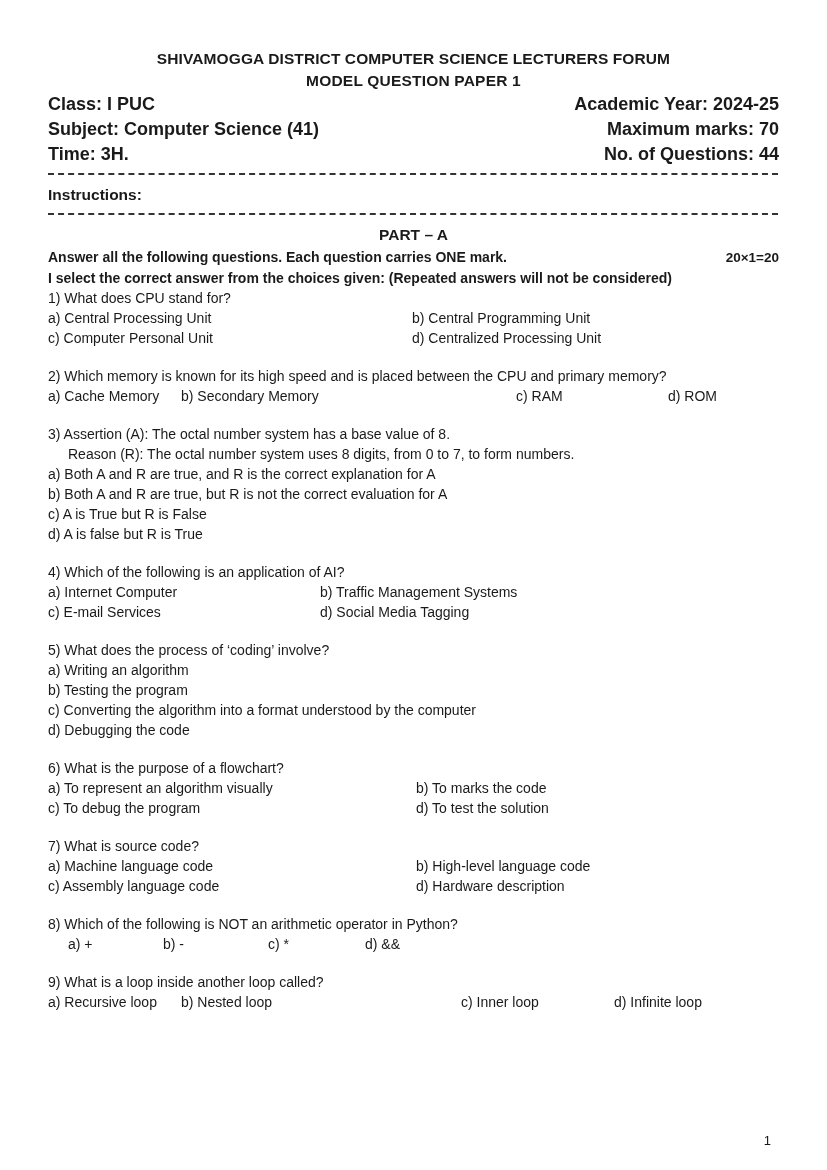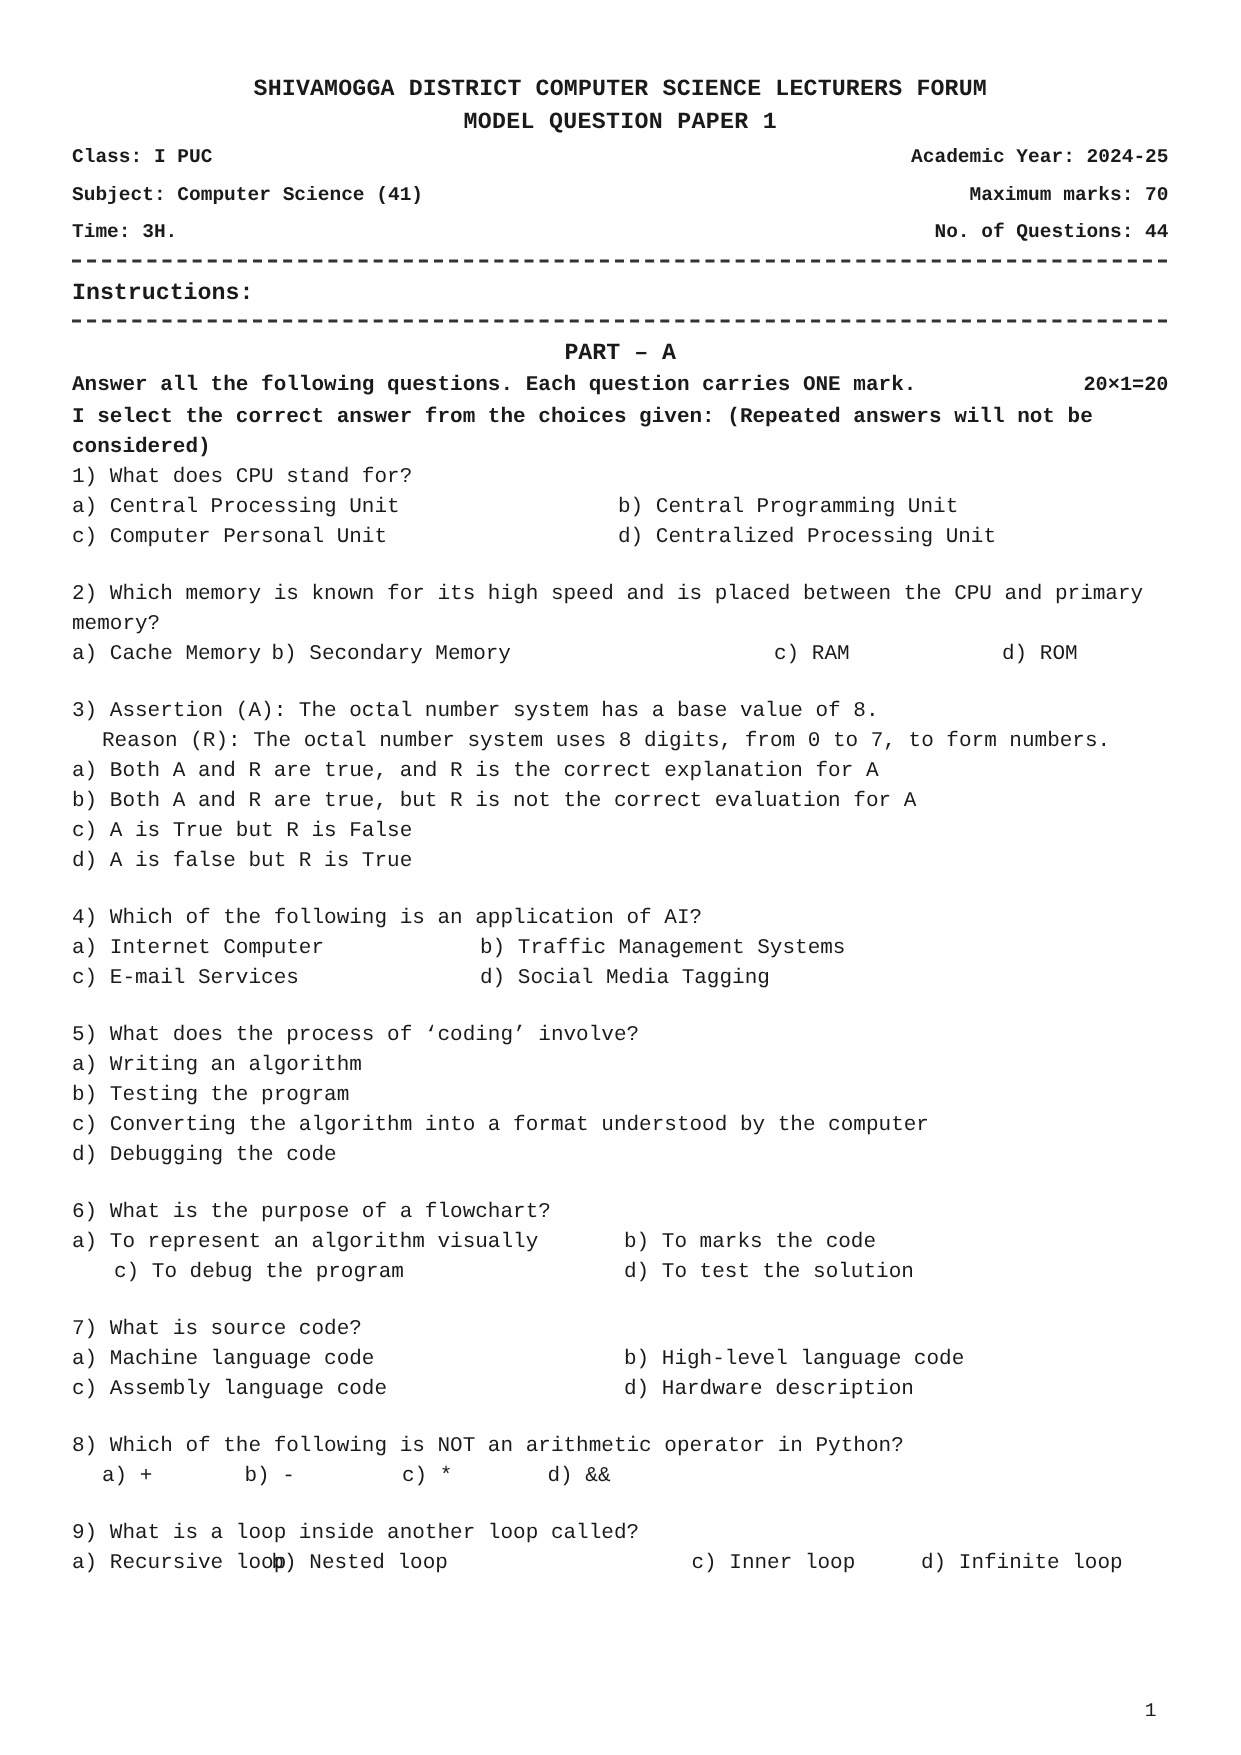--- a/index.html
+++ b/index.html
@@ -14,21 +14,20 @@
     color: #1a1a1a;
     position: relative;
     overflow: hidden;
   }
   .page {
     position: relative;
     width: 819px;
     height: 1170px;
     padding: 0;
     box-sizing: border-box;
-    font-family: Liberation Mono, monospace;
   }
   .content {
     position: absolute;
     left: 48px;
     top: 48px;
     width: 731px;
   }
 
   
   .org-title, .paper-title {
@@ -38,21 +37,21 @@
     line-height: 22px;
     letter-spacing: 0.1px;
   }
   .paper-title { letter-spacing: 0.2px; }
 
   .meta-row {
     display: flex;
     justify-content: space-between;
     align-items: flex-end;
     font-weight: bold;
-    font-size: 13px;
+    font-size: 18px;
     line-height: 25px;
   }
   .meta-left { text-align: left; }
   .meta-right { text-align: right; }
 
   .hr-dashed {
     border: 0;
     border-top: 2px dashed #333333;
     margin: 6px 0 8px 0;
     width: 730px;
@@ -216,21 +215,21 @@
             <span class="opt" style="left: 0px;">d) Debugging the code</span>
           </span>
         </div>
         <div class="question">
           <span class="q-text">6) What is the purpose of a flowchart?</span>
           <span class="opt-line">
             <span class="opt" style="left: 0px;">a) To represent an algorithm visually</span>
             <span class="opt" style="left: 368px;">b) To marks the code</span>
           </span>
           <span class="opt-line">
-            <span class="opt" style="left: 0px; margin-left: 28px;">c) To debug the program</span>
+            <span class="opt" style="left: 0px;">c) To debug the program</span>
             <span class="opt" style="left: 368px;">d) To test the solution</span>
           </span>
         </div>
         <div class="question">
           <span class="q-text">7) What is source code?</span>
           <span class="opt-line">
             <span class="opt" style="left: 0px;">a) Machine language code</span>
             <span class="opt" style="left: 368px;">b) High-level language code</span>
           </span>
           <span class="opt-line">

